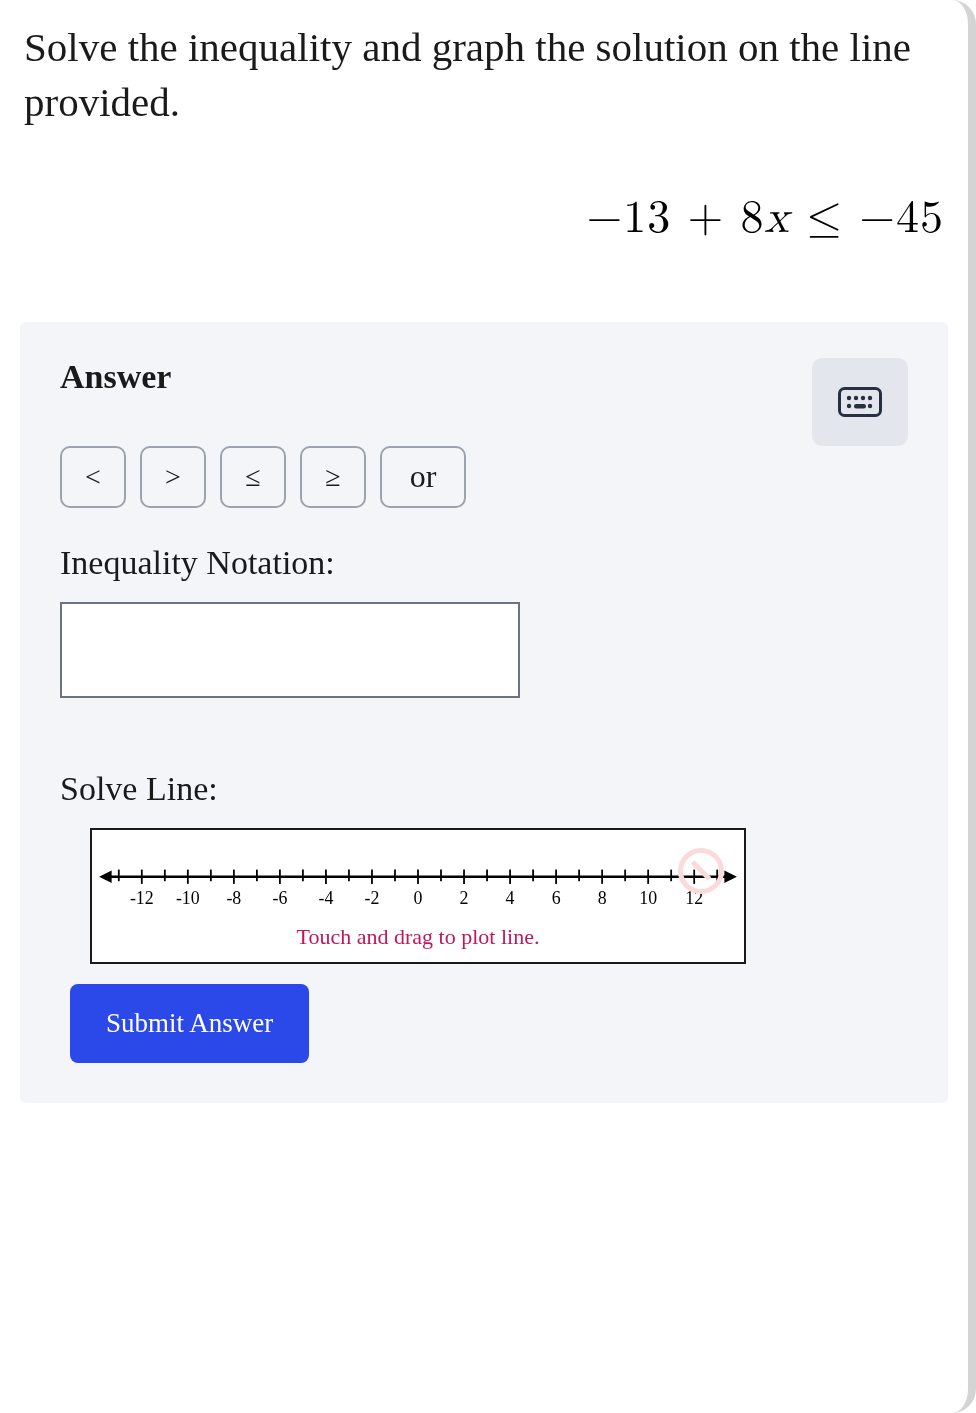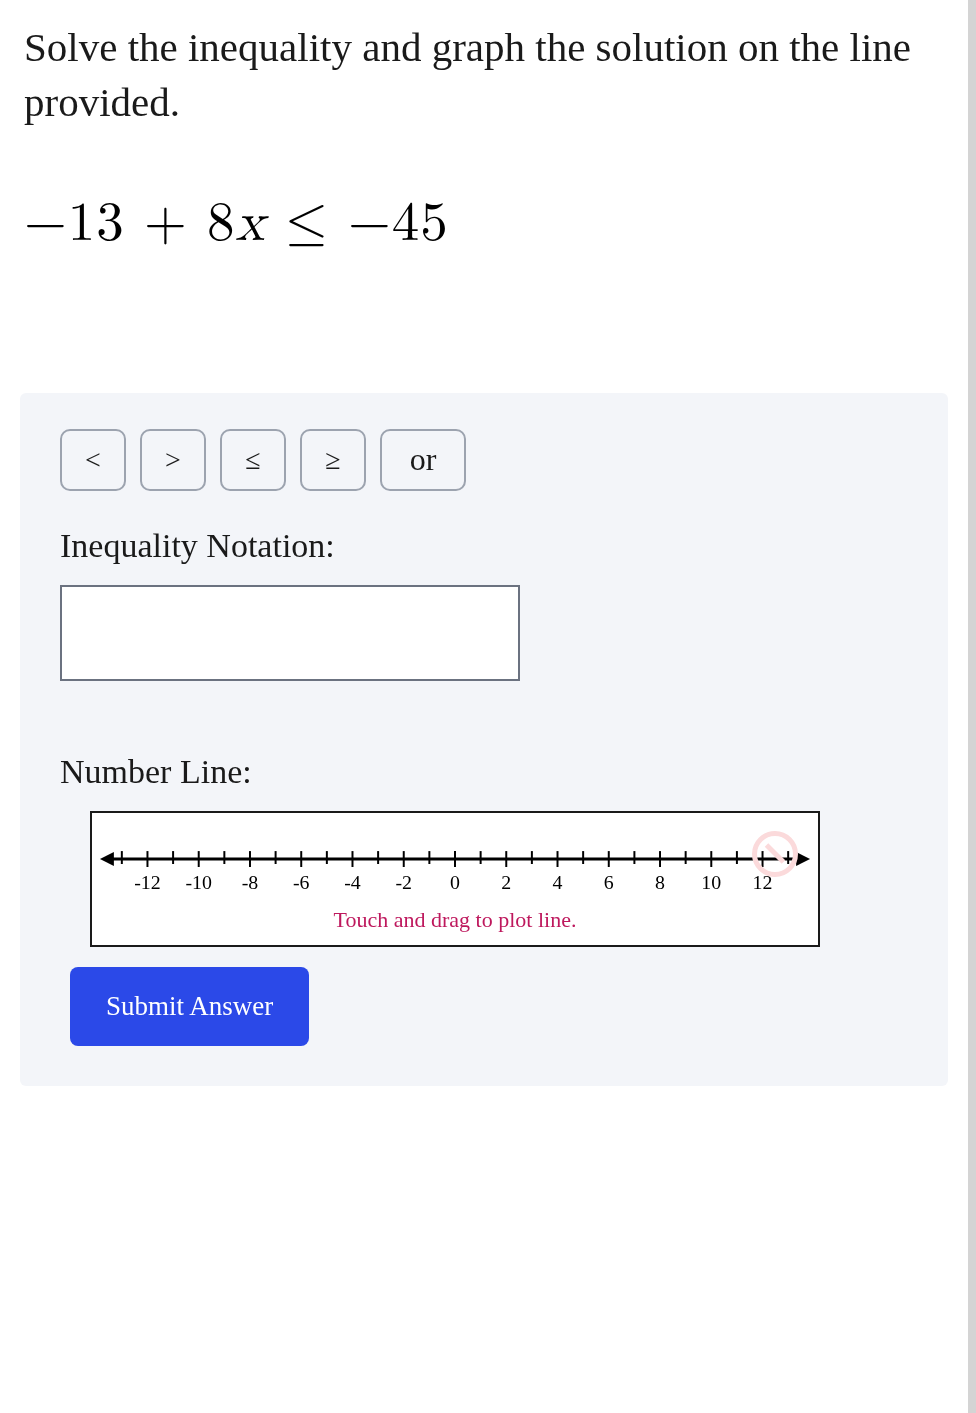--- a/index.html
+++ b/index.html
@@ -8,20 +8,21 @@
     font-family: Georgia, 'Times New Roman', serif;
     background: #fff;
     width: 976px;
     position: relative;
   }
   .page {
     padding: 0;
     border-right: 8px solid #d4d4d4;
     min-height: 1413px;
     position: relative;
+    border-radius: 24px;
   }
   .page::after {
     content: '';
     position: absolute;
     right: -12px;
     top: 0;
     bottom: 0;
     width: 4px;
     background: #999;
   }
@@ -29,25 +30,25 @@
     padding: 20px 24px 40px 24px;
   }
   .question-text {
     font-size: 41px;
     color: #1a1a1a;
     line-height: 1.35;
     margin: 0 0 60px 0;
     font-family: Georgia, serif;
   }
   .equation {
-    font-size: 55px;
-    text-align: left;
+    font-size: 46px;
+    text-align: right;
     font-family: 'Latin Modern Math', 'Cambria Math', Georgia, serif;
     letter-spacing: 1px;
-    margin-bottom: 96px;
+    margin-bottom: 36px;
   }
   .equation .var {
     font-style: italic;
   }
   .answer-panel {
     background: #f3f5f9;
     margin: 0 20px;
     border-radius: 6px;
     padding: 36px 40px 40px 40px;
     position: relative;
@@ -121,21 +122,21 @@
     padding: 8px 12px;
     margin-bottom: 56px;
     font-family: Georgia, serif;
   }
   .numberline-box {
     border: 2px solid #1a1a1a;
     background: #fff;
     padding: 18px 0 12px 0;
     margin: 12px 0 0 30px;
     position: relative;
-    width: 730px;
+    width: 656px;
   }
   .clear-btn {
     position: absolute;
     top: 18px;
     right: 20px;
     width: 46px;
     height: 46px;
     border-radius: 50%;
     border: 5px solid #fbdadb;
     background: transparent;
@@ -180,34 +181,49 @@
 
 <div class="page">
   <div class="question-area">
     <p class="question-text">Solve the inequality and graph the solution on the line provided.</p>
     <div class="equation">
       −13 + 8<span class="var">x</span> ≤ −45
     </div>
   </div>
 
   <div class="answer-panel">
+    <div class="answer-header">
+      <h2 class="answer-title">Answer</h2>
+      <button class="keyboard-btn">
+        <svg class="keyboard-icon-svg" viewBox="0 0 44 30">
+          <rect x="1.5" y="1.5" width="41" height="27" rx="5" ry="5" fill="none" stroke="#273042" stroke-width="3"></rect>
+          <circle cx="11" cy="11" r="2.2" fill="#273042"></circle>
+          <circle cx="18" cy="11" r="2.2" fill="#273042"></circle>
+          <circle cx="25" cy="11" r="2.2" fill="#273042"></circle>
+          <circle cx="32" cy="11" r="2.2" fill="#273042"></circle>
+          <circle cx="11" cy="19" r="2.2" fill="#273042"></circle>
+          <rect x="16" y="17" width="12" height="4.4" rx="2.2" fill="#273042"></rect>
+          <circle cx="32" cy="19" r="2.2" fill="#273042"></circle>
+        </svg>
+      </button>
+    </div>
 
 
     <div class="symbol-row">
       <button class="sym-btn">&lt;</button>
       <button class="sym-btn">&gt;</button>
       <button class="sym-btn">≤</button>
       <button class="sym-btn">≥</button>
       <button class="sym-btn or-btn">or</button>
     </div>
 
     <p class="section-label">Inequality Notation:</p>
     <input type="text" class="notation-input" value="" style="">
 
-    <p class="section-label">Number Line:</p>
+    <p class="section-label">Solve Line:</p>
 
     <div class="numberline-box">
       <button class="clear-btn" aria-label="clear"></button>
       <svg class="numberline-svg" viewBox="0 0 730 70">
         <line x1="14" y1="28" x2="716" y2="28" stroke="#000" stroke-width="3"></line>
         <polygon points="8,28 22,21 22,35" fill="#000"></polygon>
         <polygon points="722,28 708,21 708,35" fill="#000"></polygon>
         <g id="ticks-group" font-family="Georgia" font-size="20" text-anchor="middle" fill="#000">
             <line x1="30" x2="30" y1="20" y2="33" stroke="#000" stroke-width="2"></line>
             <line x1="55.769230769230774" x2="55.769230769230774" y1="20" y2="36" stroke="#000" stroke-width="2"></line>

